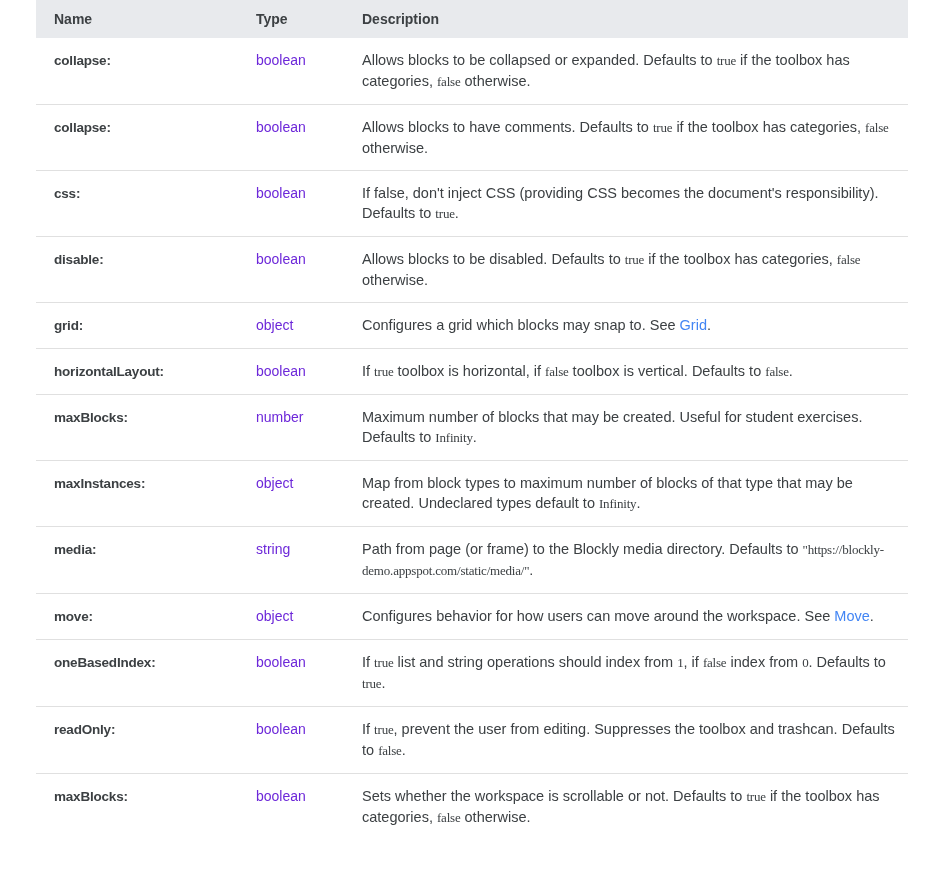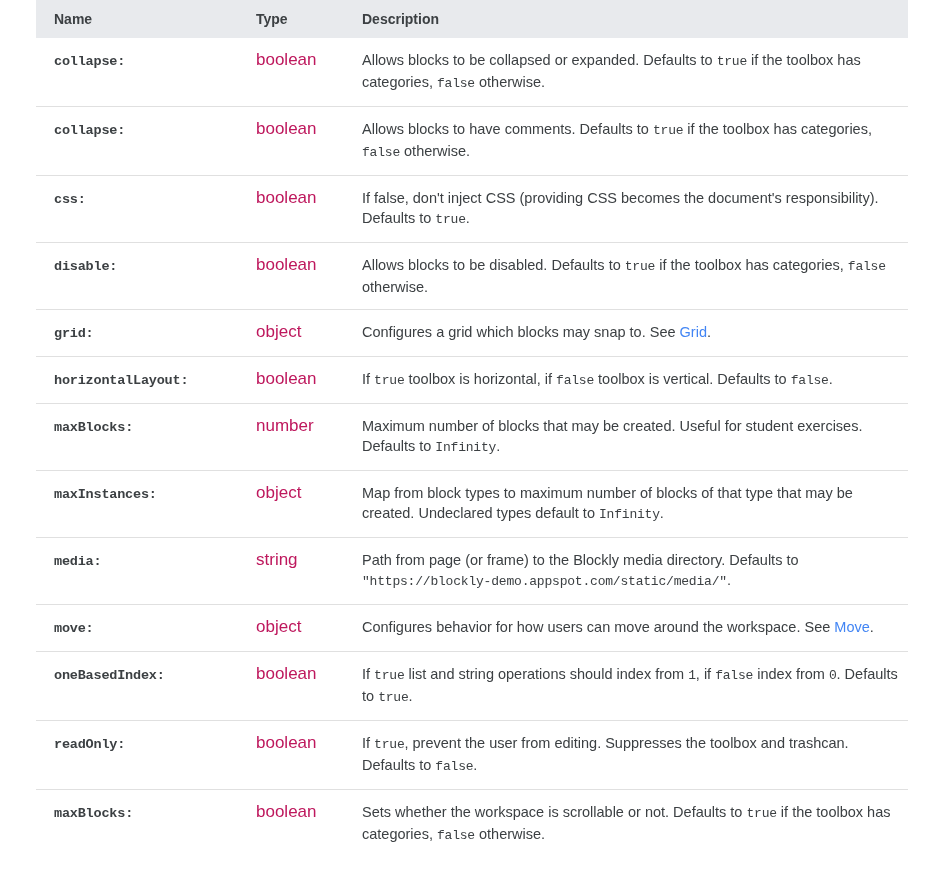--- a/index.html
+++ b/index.html
@@ -85,40 +85,40 @@
   }
   table.params tbody tr:first-child td {
     border-top: none;
   }
 
   col.c-name { width: 202px; }
   col.c-type { width: 106px; }
   col.c-desc { width: 564px; }
 
   .pname {
-    font-family: Liberation Mono, monospace;
+    font-family: Liberation Sans, sans-serif;
     font-size: 13.5px;
     font-weight: bold;
     color: #3c4043;
     letter-spacing: -0.2px;
     white-space: nowrap;
   }
 
   .ptype {
-    font-size: 17px;
-    color: #be185d;
+    font-size: 14px;
+    color: #6d28d9;
   }
 
   .pdesc {
     font-size: 14.5px;
     color: #3c4043;
   }
 
   code {
-    font-family: Liberation Mono, monospace;
+    font-family: Liberation Serif, serif;
     font-size: 13px;
     color: #3c4043;
     letter-spacing: -0.2px;
   }
 
   a.doclink {
     color: #4285f4;
     text-decoration: none;
   }
 </style>

